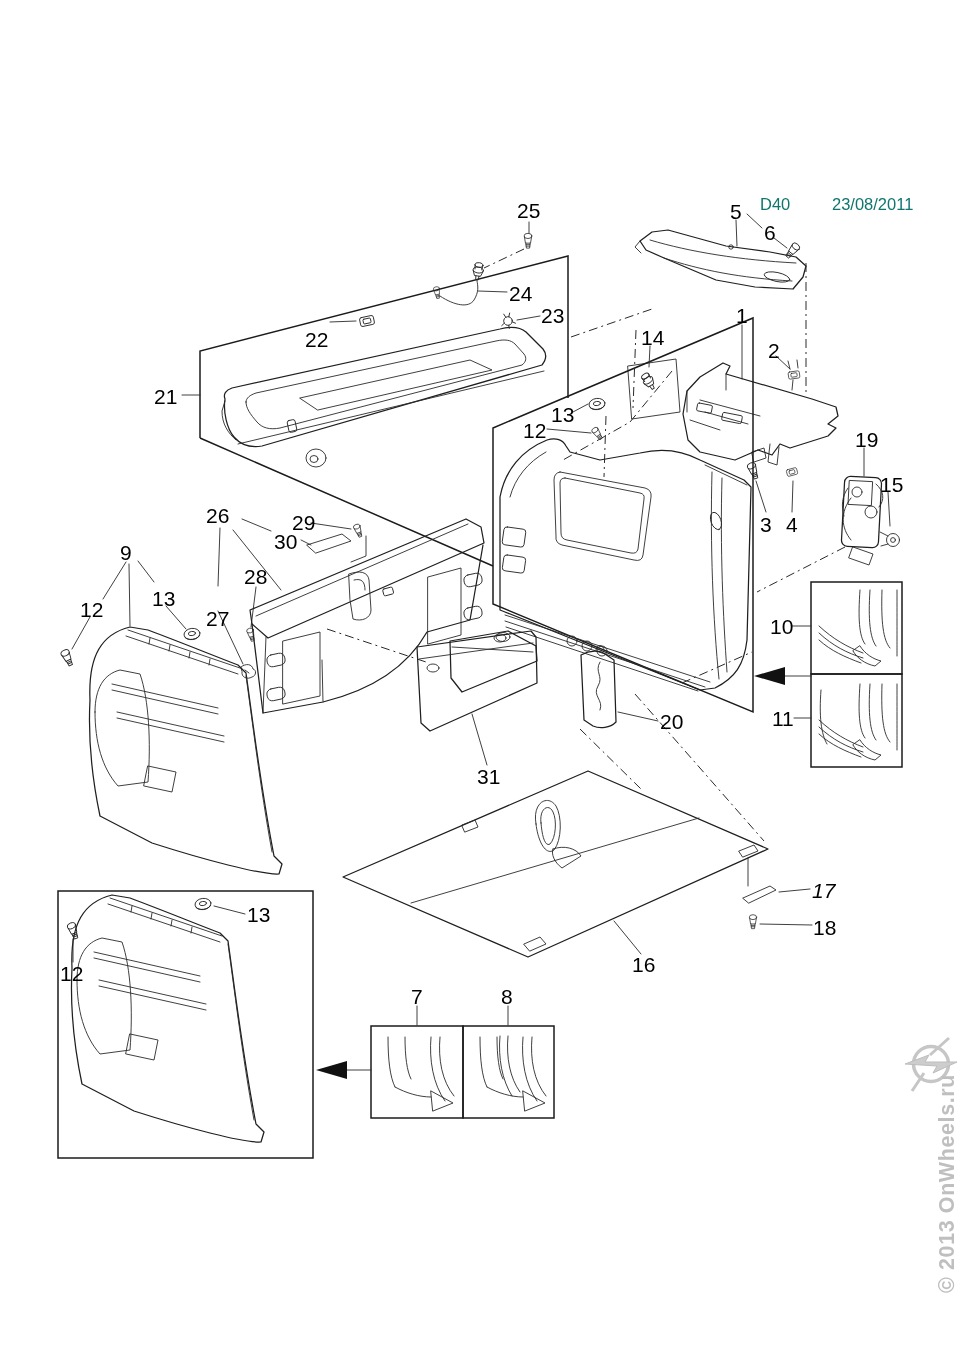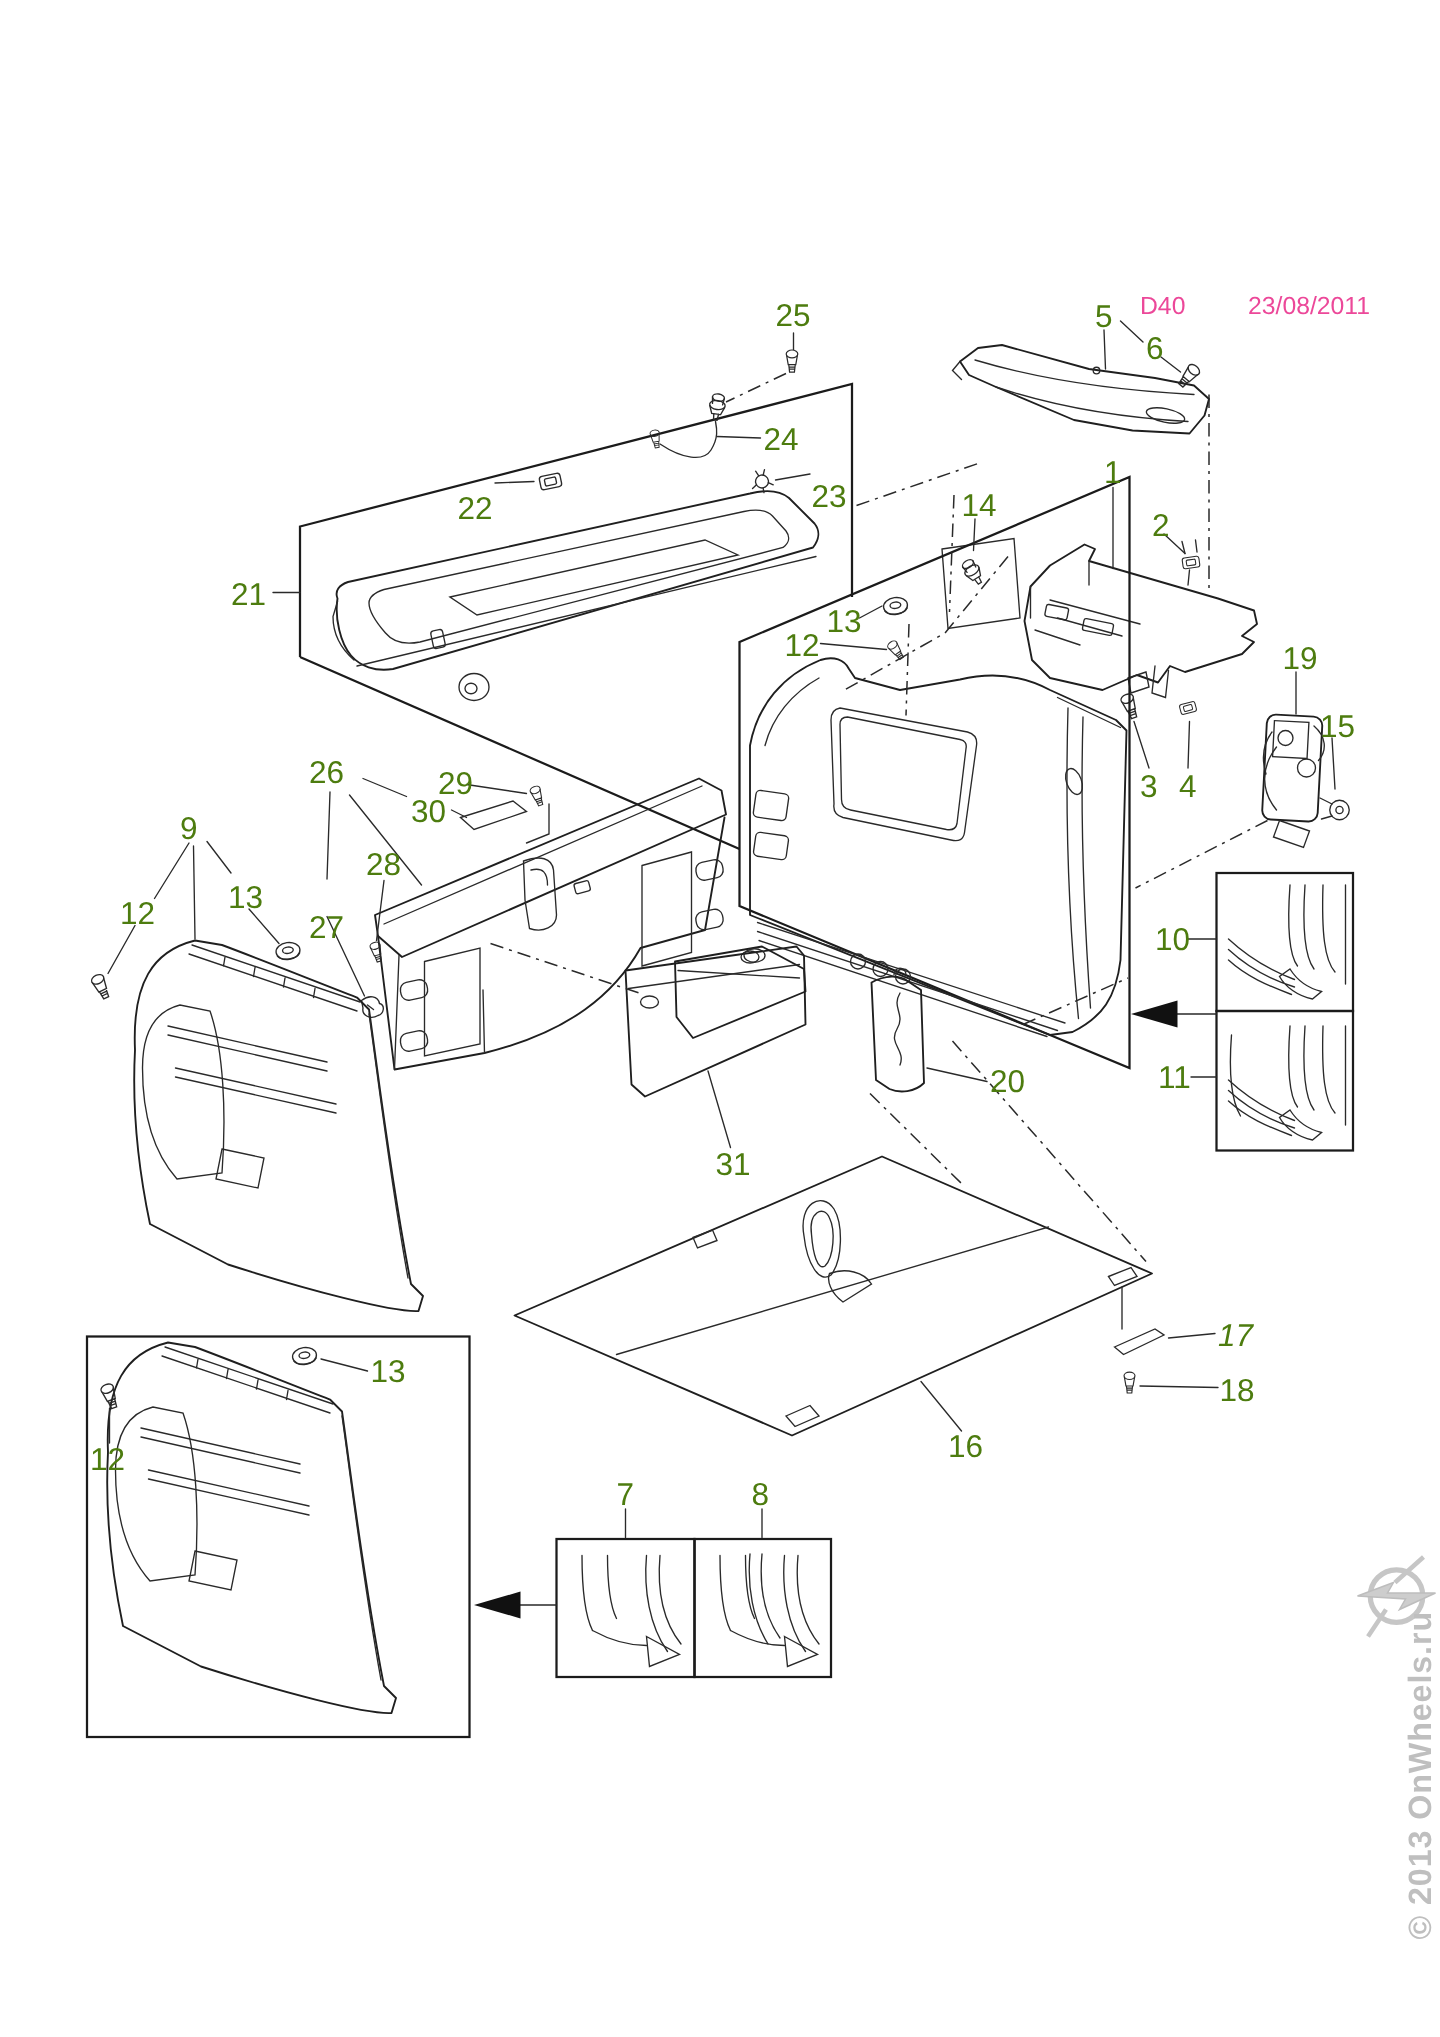--- a/index.html
+++ b/index.html
@@ -6,22 +6,22 @@
   .stage{position:relative;width:960px;height:1358px;background:#ffffff;overflow:hidden;
          font-family:"Liberation Sans",sans-serif;}
   .stage svg{position:absolute;left:0;top:0;}
   .ln{stroke:#1f1f1f;stroke-width:1.25;fill:none;stroke-linecap:round;stroke-linejoin:round;}
   .lnt{stroke:#2a2a2a;stroke-width:0.9;fill:none;stroke-linecap:round;}
   .bx{stroke:#1b1b1b;stroke-width:1.5;fill:none;stroke-linejoin:miter;}
   .dd{stroke:#2a2a2a;stroke-width:1;fill:none;stroke-dasharray:9 4 2 4;}
   .sol{fill:#111;stroke:none;}
   .wm{fill:#bfbfbf;font-size:21.5px;font-weight:600;letter-spacing:.6px;
       font-family:"Liberation Sans",sans-serif;}
-  .callout{position:absolute;font-size:21px;line-height:1;color:#4d7c0f;white-space:nowrap;}
-  .hdr{position:absolute;font-size:16.5px;line-height:1;color:#ec4899;white-space:nowrap;}
+  .callout{position:absolute;font-size:21px;line-height:1;color:#000000;white-space:nowrap;}
+  .hdr{position:absolute;font-size:16.5px;line-height:1;color:#0f766e;white-space:nowrap;}
 </style>
 </head>
 <body>
 
 <div class="stage">
 
 <svg width="960" height="1358" viewBox="0 0 960 1358">
   <defs>
     <pattern id="hd" width="4.5" height="4.5" patternUnits="userSpaceOnUse" patternTransform="rotate(52)">
       <path d="M0 0 V4.5" stroke="#3a3a3a" stroke-width="1"></path>
@@ -297,21 +297,21 @@
   </g>
 </svg>
 
 <div class="hdr" style="left:760px;top:196px">D40</div>
 <div class="hdr" style="left:832px;top:196px">23/08/2011</div>
 
 <div id="callouts">
       <div class="callout" style="left: 517px; top: 200px;">25</div>
       <div class="callout" style="left: 509px; top: 283px;">24</div>
       <div class="callout" style="left: 305px; top: 314px; margin-top: 15px;">22</div>
-      <div class="callout" style="left: 541px; top: 305px; margin-top: 16px;">23</div>
+      <div class="callout" style="left: 541px; top: 305px;">23</div>
       <div class="callout" style="left: 154px; top: 386px;">21</div>
       <div class="callout" style="left: 730px; top: 201px;">5</div>
       <div class="callout" style="left: 764px; top: 222px;">6</div>
       <div class="callout" style="left: 736px; top: 305px;">1</div>
       <div class="callout" style="left: 768px; top: 340px;">2</div>
       <div class="callout" style="left: 641px; top: 327px;">14</div>
       <div class="callout" style="left: 551px; top: 404px;">13</div>
       <div class="callout" style="left: 523px; top: 420px;">12</div>
       <div class="callout" style="left: 855px; top: 429px;">19</div>
       <div class="callout" style="left: 880px; top: 474px;">15</div>

